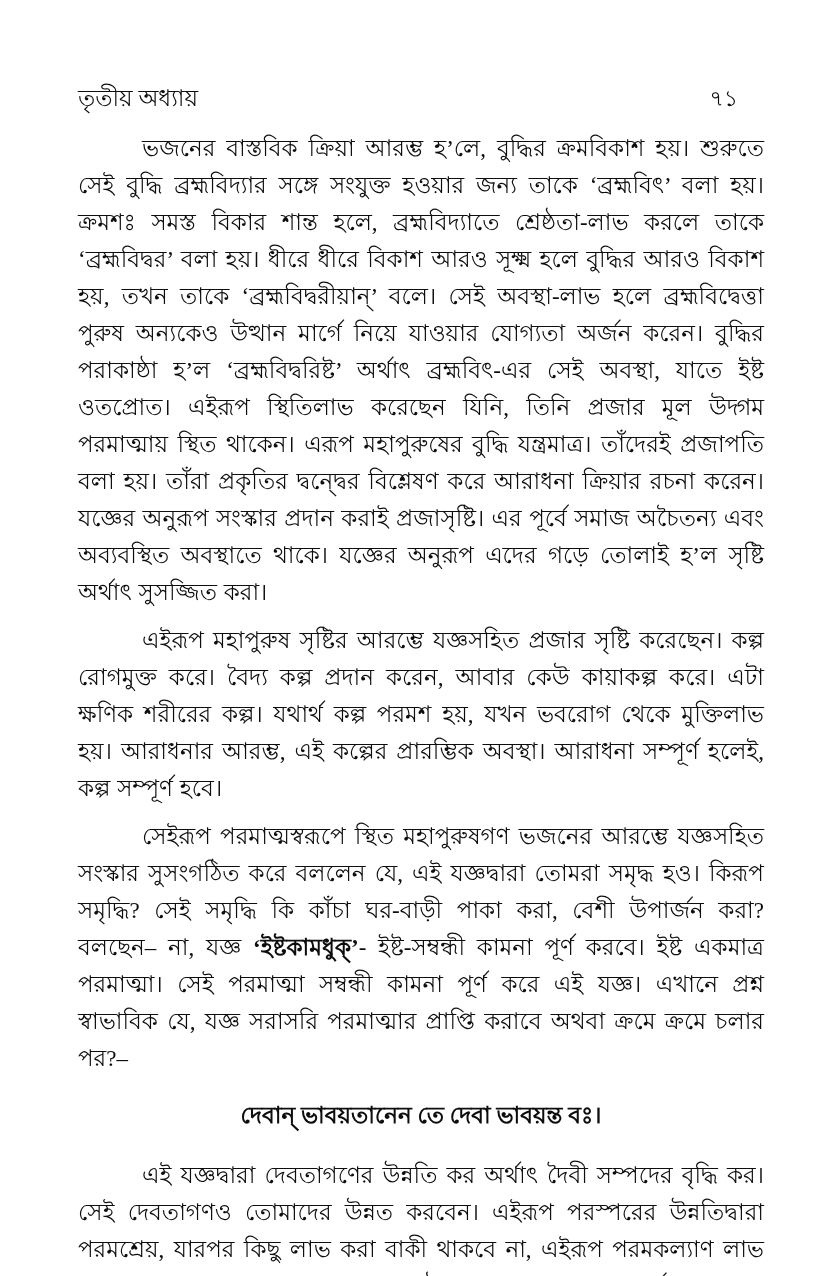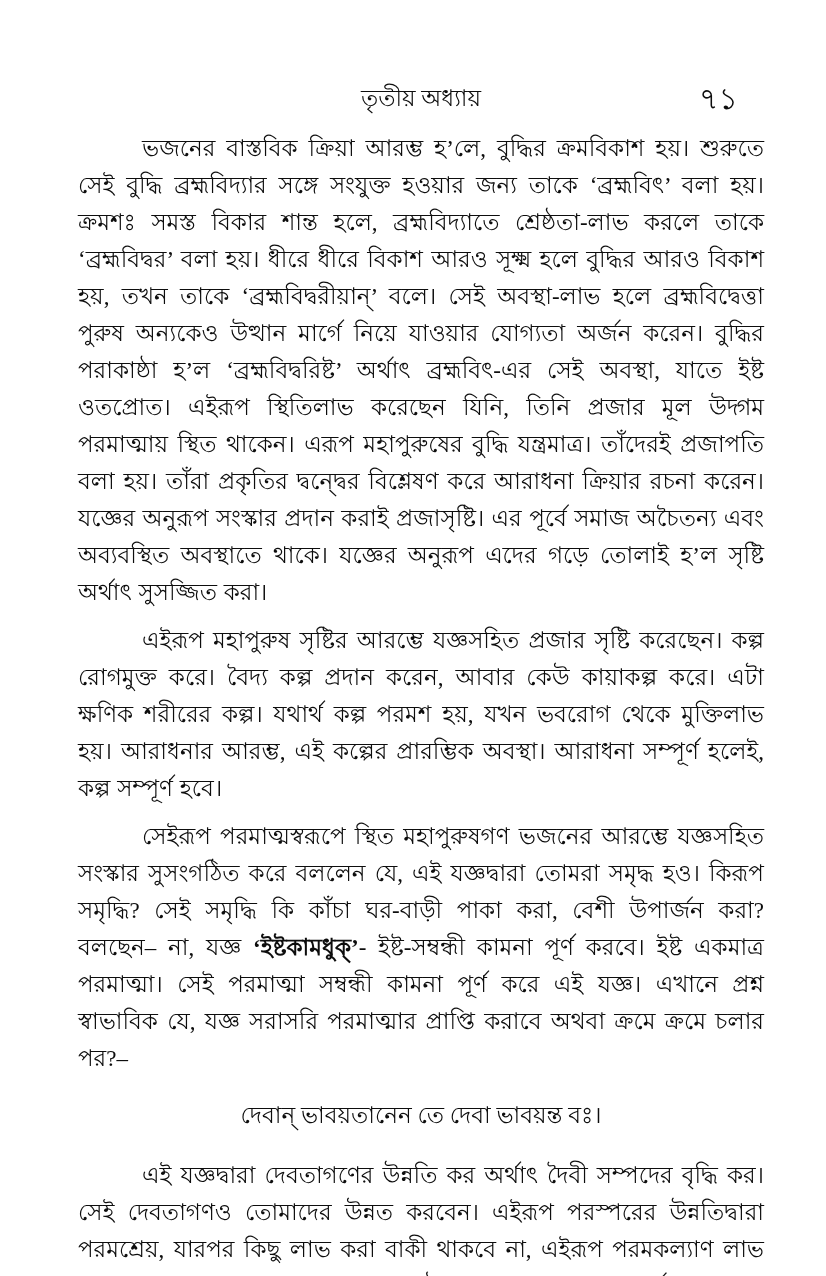--- a/index.html
+++ b/index.html
@@ -11,49 +11,49 @@
   .page {
     position: relative;
     width: 826px;
     height: 1276px;
     background: #ffffff;
     padding: 84px 62px 0 78px;
     overflow: hidden;
   }
   .page-header {
     position: relative;
-    text-align: center;
+    text-align: left;
     font-size: 23px;
     line-height: 30px;
     margin-bottom: 16px;
   }
   .chapter-title { display: inline-block; }
   .page-number {
     position: absolute;
     right: 26px;
     top: 0;
-    font-size: 30px;
+    font-size: 22px;
   }
   .page-body {
     font-size: 23px;
     line-height: 37px;
     text-align: justify;
   }
   .para {
     text-indent: 64px;
     margin-bottom: 11px;
     word-spacing: 1px;
   }
   .para .bold { font-weight: bold; }
   .verse-block {
     margin: 16px 0 18px 0;
     text-align: center;
   }
   .verse-line {
-    font-weight: normal;
+    font-weight: bold;
     line-height: 46px;
     text-indent: 0;
   }
 </style>
 </head>
 <body>
 
 <div class="page">
   <div class="page-header">
     <span class="chapter-title">তৃতীয় অধ্যায়</span>

